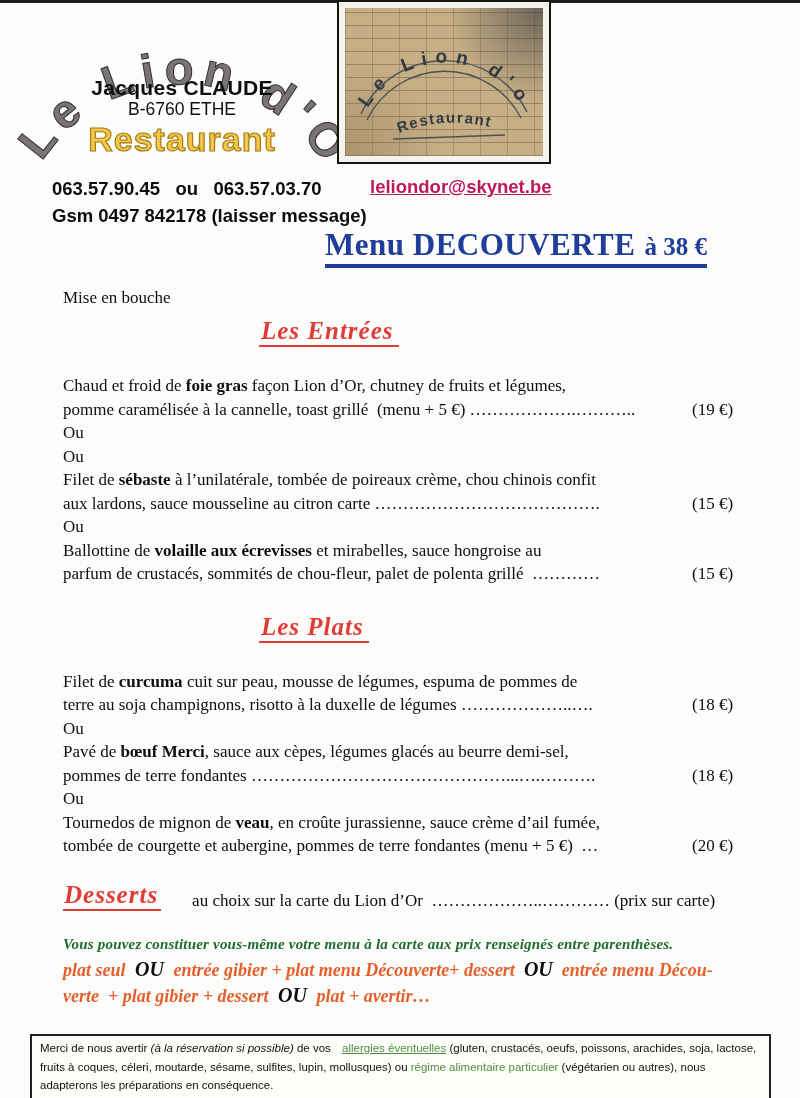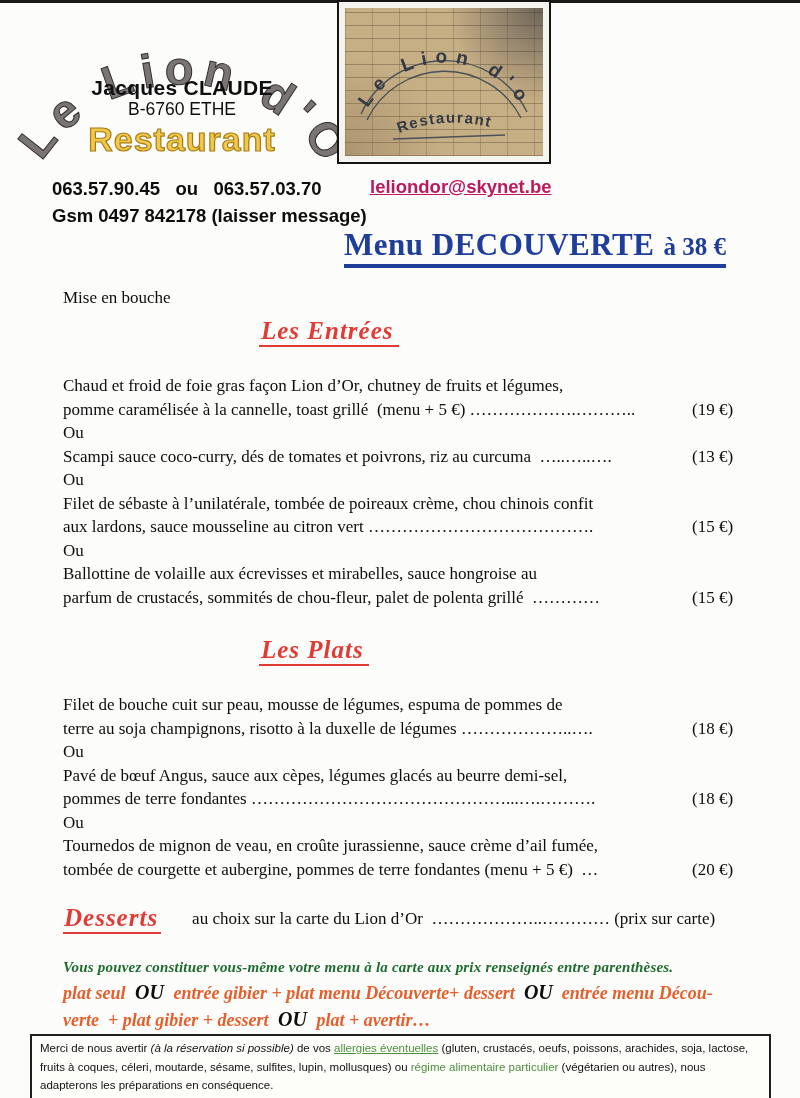--- a/index.html
+++ b/index.html
@@ -39,59 +39,59 @@
   .rail { fill:none; stroke:#4b5058; stroke-width:1.4px; }
 
   
   .contact { position:absolute; font-family:"Liberation Sans", sans-serif; font-weight:bold;
              font-size:18.5px; color:#0c0c0c; white-space:pre; }
   .phones { left:52px; top:178px; }
   .email  { left:370px; top:176px; text-decoration:underline; color:#be185d; }
   .gsm    { left:52px; top:205px; }
 
   
-  .title-wrap { position:absolute; left:344px; top:227px; }
+  .title-wrap { position:absolute; left:325px; top:227px; }
   .title-line { display:inline-block; border-bottom:4px solid var(--title_blue); padding-bottom:1px;
                 color:var(--title_blue); white-space:pre; }
   .title-main { font-size:31px; font-weight:bold; letter-spacing:.5px; }
   .title-suffix { font-size:25px; font-weight:bold; margin-left:9px; }
 
   
   .menu-col { position:absolute; left:63px; top:286px; width:684px; font-size:17px; color:#0d0d0d; }
   .amuse { line-height:23px; }
   .section-heading { font-style:italic; font-weight:bold; font-size:25px; line-height:27px;
                      color:var(--script_red); width:fit-content; border-bottom:2.5px solid var(--script_red);
                      padding:0 5px 1px 2px; margin:27px 0 27px 196px; letter-spacing:1px; }
   .section-heading.first { margin-top:8px; }
   .dish { display:flex; align-items:flex-end; }
   .dish-text { flex:0 0 629px; line-height:23.5px; white-space:pre-wrap; }
-  .dish-text .b { font-weight:normal; }
+  .dish-text .b { font-weight:bold; }
   .dish-price { flex:1; line-height:23.5px; padding-left:0; white-space:pre; }
   .sep { line-height:23.5px; }
 
-  .desserts-row { margin-top:23px; display:flex; align-items:center; }
+  .desserts-row { margin-top:23px; display:flex; align-items:flex-end; }
   .desserts-heading { font-style:italic; font-weight:bold; font-size:25px; line-height:28px;
                       color:var(--script_red); border-bottom:2.5px solid var(--script_red);
                       padding:0 3px 0 1px; letter-spacing:1px; }
   .desserts-text { margin-left:31px; white-space:pre; }
 
   .note-green { margin-top:21px; font-style:italic; font-weight:bold; font-size:15px; line-height:24px;
                 color:var(--note_green); letter-spacing:.2px; }
   .note-orange { margin-top:1px; font-style:italic; font-weight:bold; font-size:18px; line-height:25.5px;
                  width:692px; white-space:pre-wrap; }
   .note-orange .orange { color:var(--note_orange); }
   .note-orange .ou { color:#0d0d0d; font-size:20px; }
 
   
   .allergy { position:absolute; left:30px; top:1034px; width:741px; border:2px solid #202020;
              background:#fdfdfa; padding:3px 8px 4px 8px;
              font-family:"Liberation Sans", sans-serif; font-size:11.5px; line-height:18.5px; color:#101010; }
   .allergy .i { font-style:italic; }
   .allergy .g { color:var(--allergy_green);margin-top:48px; }
-  .allergy .gu { color:var(--allergy_green); text-decoration:underline; }
+  .allergy .gu { color:var(--allergy_green); text-decoration:underline;margin-left:8px; }
 </style>
 </head>
 <body>
 
 <div class="page">
 
   <div class="topline"></div>
 
   <div class="logo">
     <svg viewBox="0 0 312 170">
@@ -137,47 +137,43 @@
     <div class="amuse">Mise en bouche</div>
 
     <div>
       <div class="section-heading first">Les Entrées</div>
       <div>
           <div class="dish">
             <div class="dish-text"><span>Chaud et froid de </span><span class="b">foie gras</span><span> façon Lion d’Or, chutney de fruits et légumes,</span><br><span>pomme caramélisée à la cannelle, toast grillé  (menu + 5 €) ……………….………..</span></div>
             <div class="dish-price">(19 €)</div>
           </div>
           <div class="sep">Ou</div>
-          <div class="dish">
-            <div class="dish-text"><span class="b">Scampi</span><span> sauce coco-curry, dés de tomates et poivrons, riz au curcuma  …..…..….</span></div>
-            <div class="dish-price">(13 €)</div>
-          </div>
           <div class="sep">Ou</div>
           <div class="dish">
-            <div class="dish-text"><span>Filet de </span><span class="b">sébaste</span><span> à l’unilatérale, tombée de poireaux crème, chou chinois confit</span><br><span>aux lardons, sauce mousseline au citron vert ………………………………….</span></div>
+            <div class="dish-text"><span>Filet de </span><span class="b">sébaste</span><span> à l’unilatérale, tombée de poireaux crème, chou chinois confit</span><br><span>aux lardons, sauce mousseline au citron carte ………………………………….</span></div>
             <div class="dish-price">(15 €)</div>
           </div>
           <div class="sep">Ou</div>
           <div class="dish">
             <div class="dish-text"><span>Ballottine de </span><span class="b">volaille aux écrevisses</span><span> et mirabelles, sauce hongroise au</span><br><span>parfum de crustacés, sommités de chou-fleur, palet de polenta grillé  …………</span></div>
             <div class="dish-price">(15 €)</div>
           </div>
         </div>
     </div>
 
     <div>
       <div class="section-heading">Les Plats</div>
       <div>
           <div class="dish">
-            <div class="dish-text"><span>Filet de </span><span class="b">bouche</span><span> cuit sur peau, mousse de légumes, espuma de pommes de</span><br><span>terre au soja champignons, risotto à la duxelle de légumes ………………..….</span></div>
+            <div class="dish-text"><span>Filet de </span><span class="b">curcuma</span><span> cuit sur peau, mousse de légumes, espuma de pommes de</span><br><span>terre au soja champignons, risotto à la duxelle de légumes ………………..….</span></div>
             <div class="dish-price">(18 €)</div>
           </div>
           <div class="sep">Ou</div>
           <div class="dish">
-            <div class="dish-text"><span>Pavé de </span><span class="b">bœuf Angus</span><span>, sauce aux cèpes, légumes glacés au beurre demi-sel,</span><br><span>pommes de terre fondantes ………………………………………...….……….</span></div>
+            <div class="dish-text"><span>Pavé de </span><span class="b">bœuf Merci</span><span>, sauce aux cèpes, légumes glacés au beurre demi-sel,</span><br><span>pommes de terre fondantes ………………………………………...….……….</span></div>
             <div class="dish-price">(18 €)</div>
           </div>
           <div class="sep">Ou</div>
           <div class="dish">
             <div class="dish-text"><span>Tournedos de mignon de </span><span class="b">veau</span><span>, en croûte jurassienne, sauce crème d’ail fumée,</span><br><span>tombée de courgette et aubergine, pommes de terre fondantes (menu + 5 €)  …</span></div>
             <div class="dish-price">(20 €)</div>
           </div>
         </div>
     </div>
 

